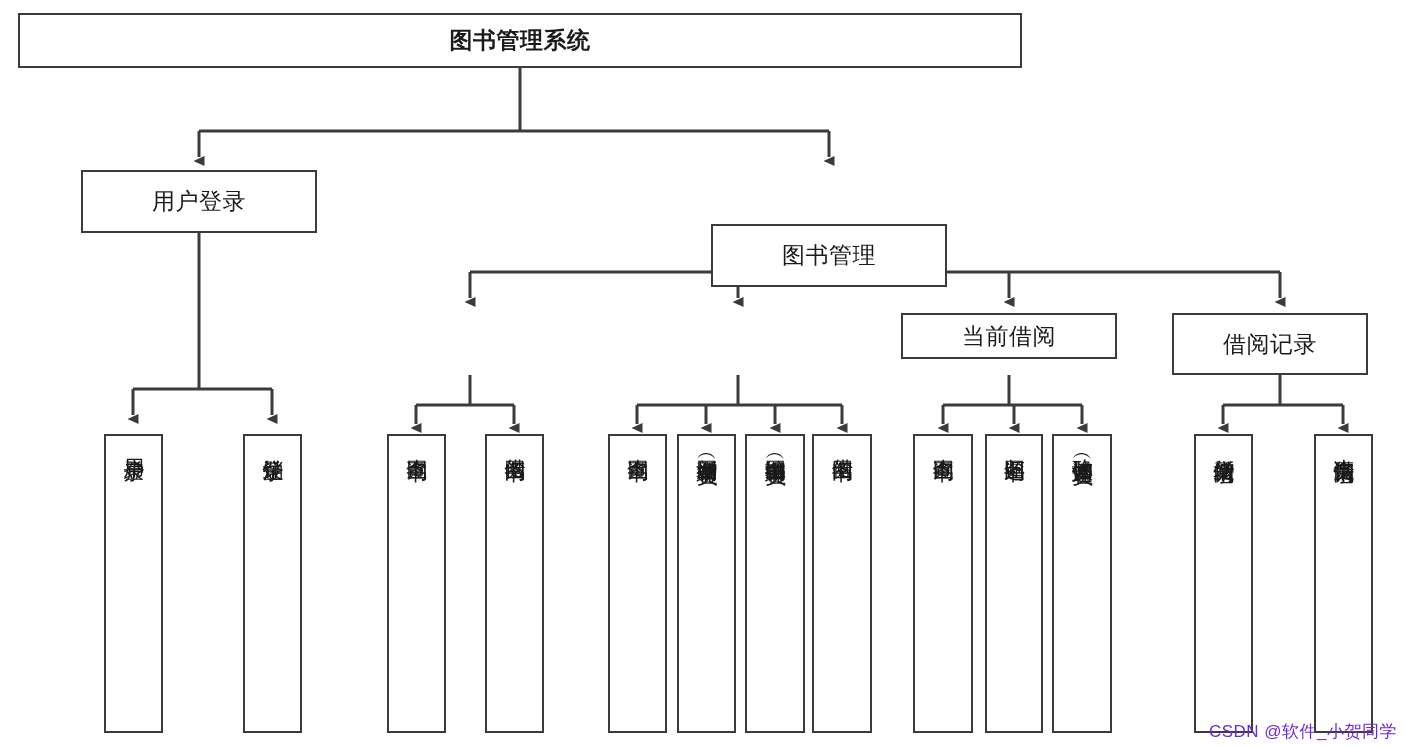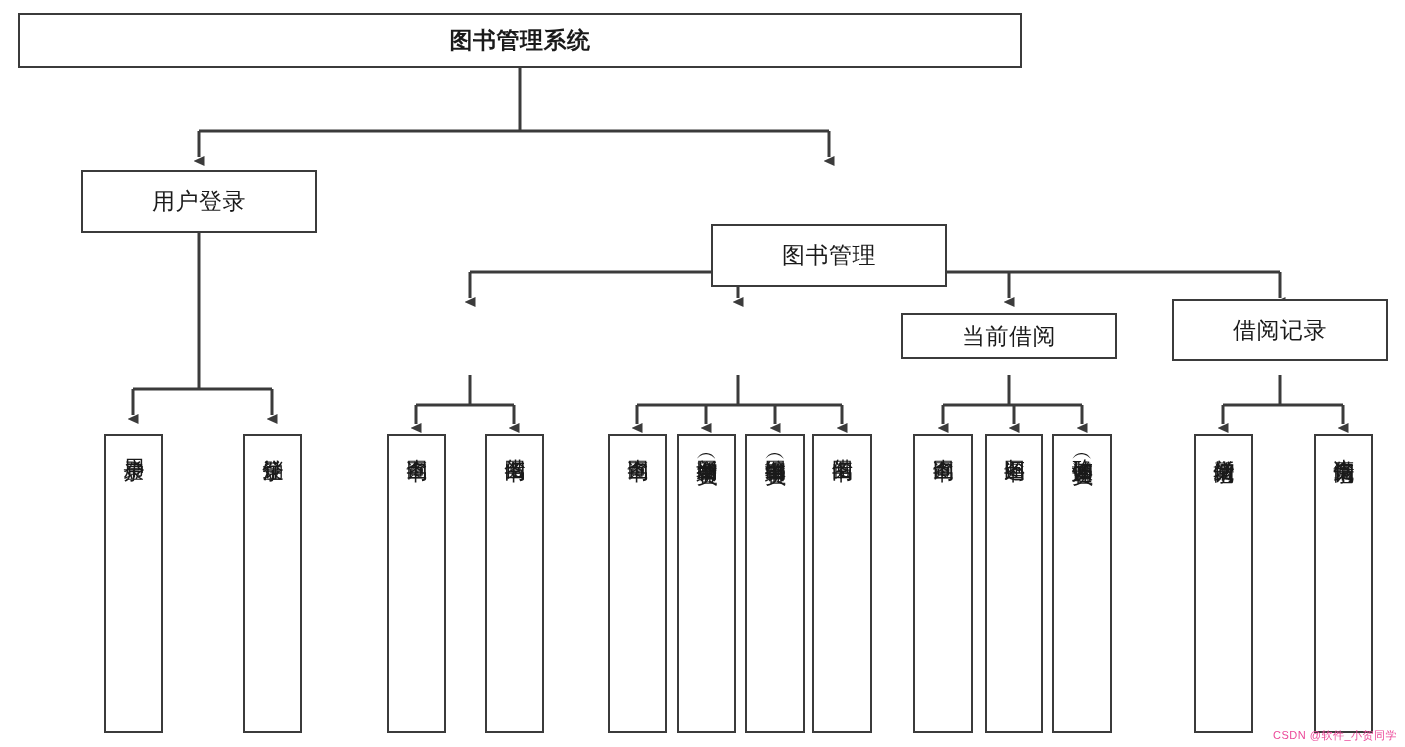--- a/index.html
+++ b/index.html
@@ -60,22 +60,22 @@
     text-orientation: upright;
     font-size: 21px;
     line-height: 1.18;
     letter-spacing: 1px;
     white-space: nowrap;
   }
   .watermark {
     position: absolute;
     right: 8px;
     bottom: 4px;
-    font-size: 11px;
-    color: #ec4899;
+    font-size: 17px;
+    color: #6d28d9;
     white-space: nowrap;
     letter-spacing: 0.5px;
   }
 </style>
 </head>
 <body>
 
 <div id="canvas">
 
   <svg id="wires" viewBox="0 0 1405 747">
@@ -137,21 +137,21 @@
   <div class="node h" style="left:81px; top:170px; width:236px; height:63px;">
     <span class="label">用户登录</span>
   </div>
   <div class="node h" style="left:711px; top:176px; width:236px; height:63px;margin-top:48px;">
     <span class="label">图书管理</span>
   </div>
 
   <div class="node h" style="left:901px; top:313px; width:216px; height:46px;">
     <span class="label">当前借阅</span>
   </div>
-  <div class="node h" style="left:1172px; top:299px; width:216px; height:62px;">
+  <div class="node h" style="left:1172px; top:313px; width:196px; height:62px;">
     <span class="label">借阅记录</span>
   </div>
 
   <div class="node v" style="left:104px; top:434px; width:59px; height:299px;">
     <span class="label">用户登录</span>
   </div>
   <div class="node v" style="left:243px; top:434px; width:59px; height:299px;">
     <span class="label">注销登录</span>
   </div>
 

